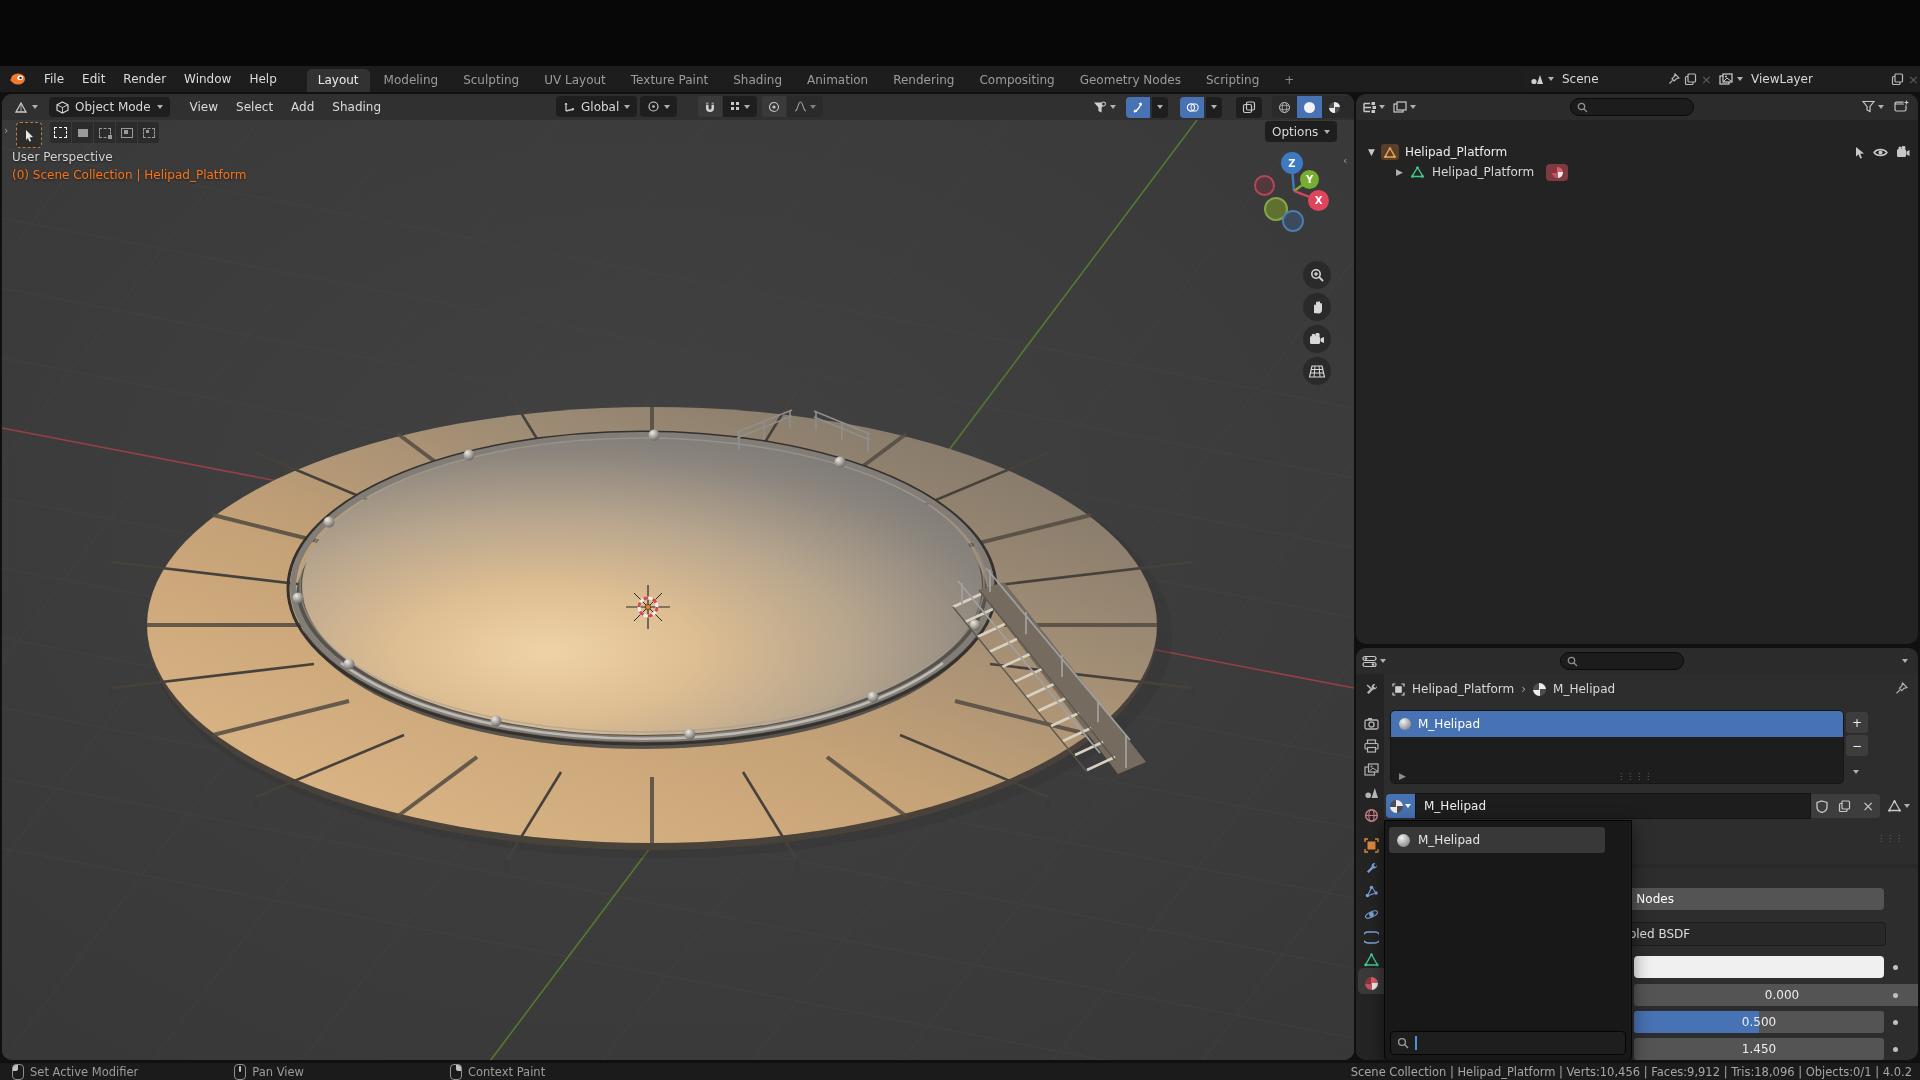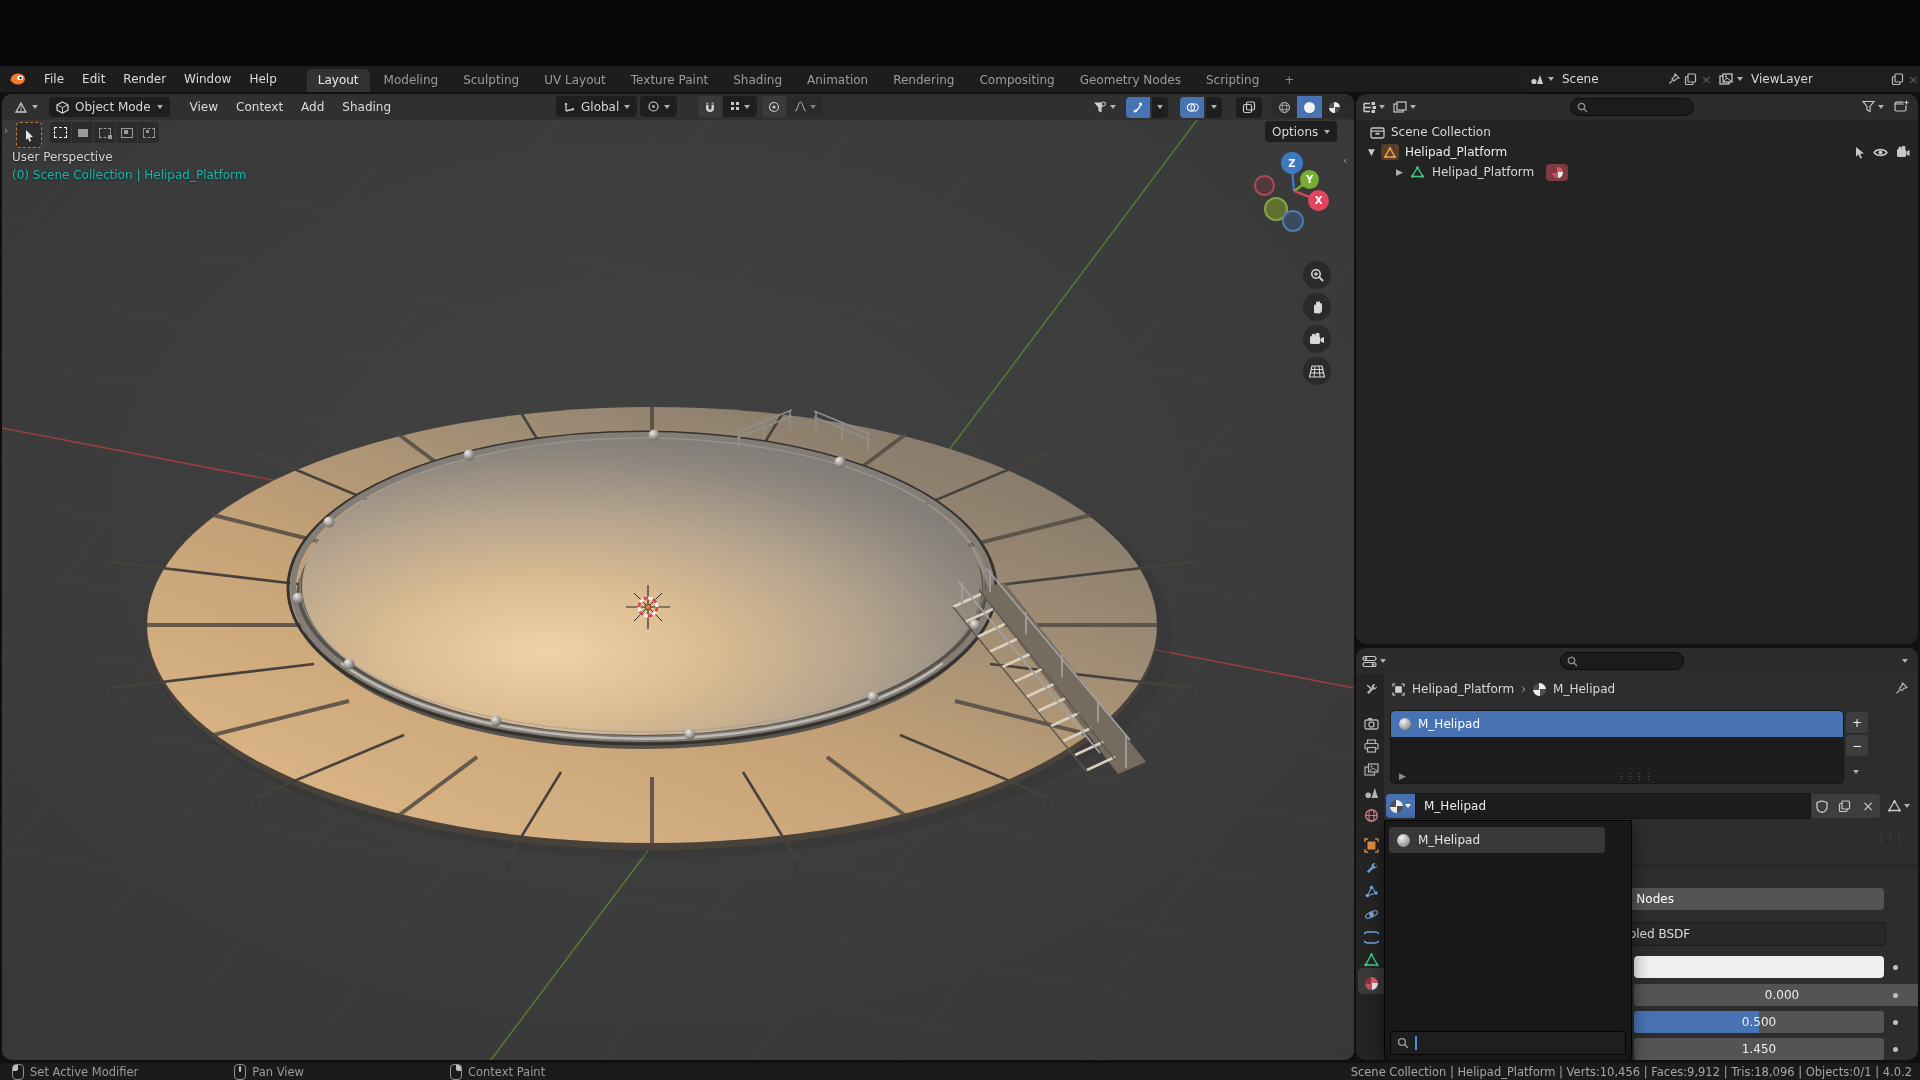--- a/index.html
+++ b/index.html
@@ -122,21 +122,21 @@
       <div class="wb" style="height:20px;gap:6px">
         <svg width="13" height="13" viewBox="0 0 13 13">
           <path d="M6.5 1 L12 3.8 L12 9.2 L6.5 12 L1 9.2 L1 3.8 Z" fill="none" stroke="#d8d8d8" stroke-width="1.2"></path>
           <path d="M1 3.8 L6.5 6.5 L12 3.8 M6.5 6.5 L6.5 12" fill="none" stroke="#d8d8d8" stroke-width="0.9"></path>
         </svg>
         <span>Object Mode</span>
         <span class="cv"></span>
       </div>
       <div class="row" style="gap:2px;margin-left:6px">
         <span class="menu-item">View</span>
-        <span class="menu-item">Context</span>
+        <span class="menu-item">Select</span>
         <span class="menu-item">Add</span>
         <span class="menu-item">Shading</span>
       </div>
     </div>
 
     <div class="ab wb" style="left:554px;top:2px;height:21px;gap:5px">
       <svg width="13" height="13" viewBox="0 0 13 13">
         <line x1="3" y1="11" x2="3" y2="3" stroke="#c8c8c8" stroke-width="1.3"></line>
         <line x1="3" y1="11" x2="11" y2="9" stroke="#c8c8c8" stroke-width="1.3"></line>
         <path d="M3 3 L2 5 M3 3 L4 5 M11 9 L9 8.6 M11 9 L9.6 10.6" stroke="#c8c8c8" stroke-width="1"></path>
@@ -441,21 +441,21 @@
           </div>
       </div>
       <div class="seltool" style="border-radius:0 3px 3px 0">
         <div style="width:10px;height:8px;border:1.2px dashed #9a9a9a;position:relative">
             <i style="position:absolute;left:2.5px;top:1.5px;width:3px;height:3px;background:#9a9a9a"></i>
           </div>
       </div>
     </div>
 
     <div class="ab" style="left:10px;top:56px;color:#d2d2d2;text-shadow:0 1px 2px rgba(0,0,0,.5)">User Perspective</div>
-    <div class="ab" style="left:10px;top:74px;color:#14b8a6;text-shadow:0 1px 2px rgba(0,0,0,.5)">(0) Scene Collection | Helipad_Platform</div>
+    <div class="ab" style="left:10px;top:74px;color:#f97316;text-shadow:0 1px 2px rgba(0,0,0,.5)">(0) Scene Collection | Helipad_Platform</div>
 
     <div class="ab wb" style="left:1263px;top:27px;height:21px;gap:6px">
       <span>Options</span>
       <span class="cv"></span>
     </div>
     <div class="ab" style="left:1341px;top:60px;color:#9a9a9a;font-size:11px">‹</div>
 
     <div class="ab" style="left:1240px;top:54px;width:100px;height:90px">
       <svg class="ab" width="100" height="90" style="left:0;top:0">
         <line x1="52" y1="43" x2="50" y2="20" stroke="#4179bd" stroke-width="2.4"></line>
@@ -544,28 +544,20 @@
         <svg width="16" height="15" viewBox="0 0 16 15">
           <rect x="1" y="3" width="11" height="9" rx="1.5" fill="none" stroke="#c8c8c8" stroke-width="1.2"></rect>
           <rect x="1" y="3" width="11" height="3" fill="#c8c8c8" opacity=".5"></rect>
           <circle cx="12.5" cy="3.5" r="3" fill="#2b2b2b"></circle>
           <line x1="12.5" y1="1.5" x2="12.5" y2="5.5" stroke="#c8c8c8" stroke-width="1.2"></line>
           <line x1="10.5" y1="3.5" x2="14.5" y2="3.5" stroke="#c8c8c8" stroke-width="1.2"></line>
         </svg>
       </div>
     </div>
 
-    <div class="ab row" style="left:0;top:28px;width:562px;height:20px">
-      <svg width="15" height="13" viewBox="0 0 15 13" style="margin-left:14px">
-        <rect x="1" y="2" width="13" height="10" rx="1.5" fill="none" stroke="#c8c8c8" stroke-width="1.3"></rect>
-        <line x1="1" y1="5.2" x2="14" y2="5.2" stroke="#c8c8c8" stroke-width="1.3"></line>
-        <rect x="5.5" y="6.8" width="4" height="1.8" fill="#c8c8c8"></rect>
-      </svg>
-      <span style="margin-left:6px">Scene Collection</span>
-    </div>
 
     <div class="ab row" style="left:0;top:48px;width:562px;height:20px">
       <span style="margin-left:12px;color:#c8c8c8;font-size:9px">▼</span>
       <span style="margin-left:6px;width:18px;height:16px;background:rgba(224,136,58,.28);border-radius:3px;display:inline-flex;align-items:center;justify-content:center">
         <svg width="12" height="11" viewBox="0 0 12 11">
             <path d="M6 1 L11 10 L1 10 Z" fill="none" stroke="#f0a14f" stroke-width="1.5"></path>
             <circle cx="6" cy="1.6" r="1.2" fill="#f0a14f"></circle>
             <circle cx="1.6" cy="9.8" r="1.2" fill="#f0a14f"></circle>
             <circle cx="10.4" cy="9.8" r="1.2" fill="#f0a14f"></circle>
           </svg>

